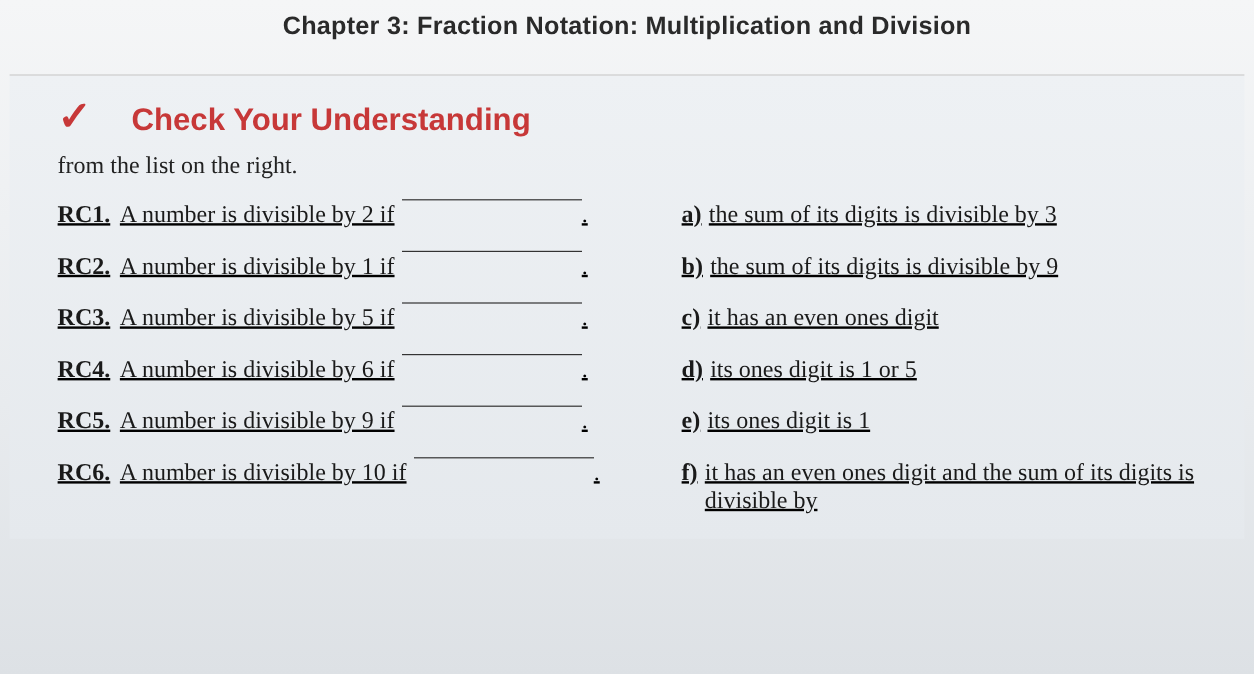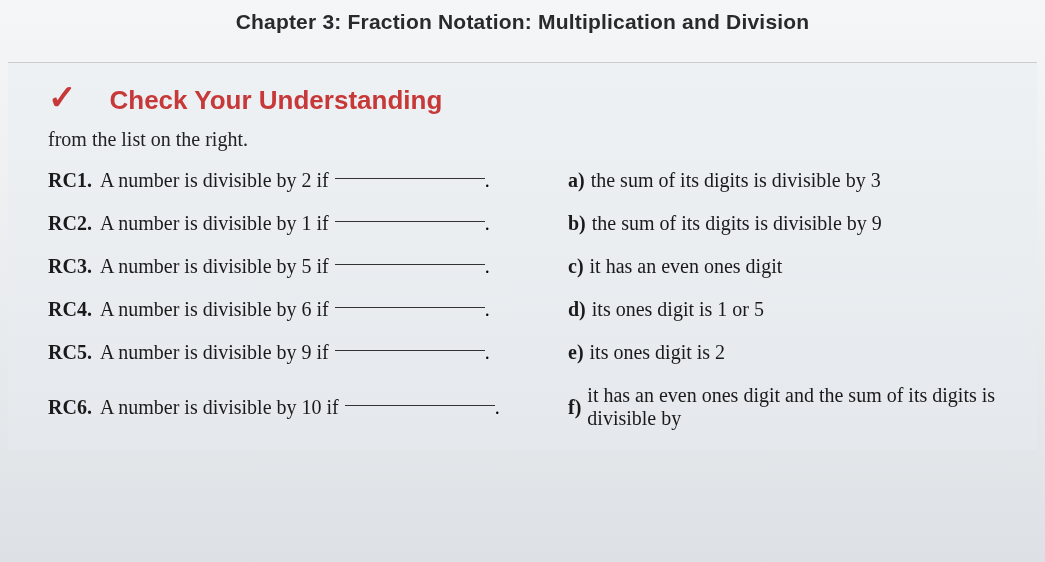--- a/index.html
+++ b/index.html
@@ -81,21 +81,22 @@
     }
     .questions-grid {
       display: grid;
       grid-template-columns: 490px 1fr;
       column-gap: 30px;
       row-gap: 20px;
       font-size: 20px;
     }
     .left-item, .right-item {
       display: flex;
-      align-items: center;
+      align-items: flex-start;
+      text-decoration: underline;
     }
     .item-label {
       font-weight: bold;
       font-family: Georgia, 'Times New Roman', serif;
       margin-right: 8px;
       color: #1a1a1a;
     }
     .item-text {
       font-family: Georgia, 'Times New Roman', serif;
       color: #1a1a1a;
@@ -177,21 +178,21 @@
       </div>
 
       <div class="left-item">
         <span class="item-label">RC5.</span>
         <span class="item-text">A number is divisible by 9 if</span>
         <span class="blank"></span>
           <span class="blank-dot">.</span>
       </div>
       <div class="right-item">
         <span class="item-label">e)</span>
-        <span class="item-text">its ones digit is 2</span>
+        <span class="item-text">its ones digit is 1</span>
       </div>
 
       <div class="left-item">
         <span class="item-label">RC6.</span>
         <span class="item-text">A number is divisible by 10 if</span>
         <span class="blank"></span>
           <span class="blank-dot">.</span>
       </div>
       <div class="right-item">
         <span class="item-label">f)</span>

